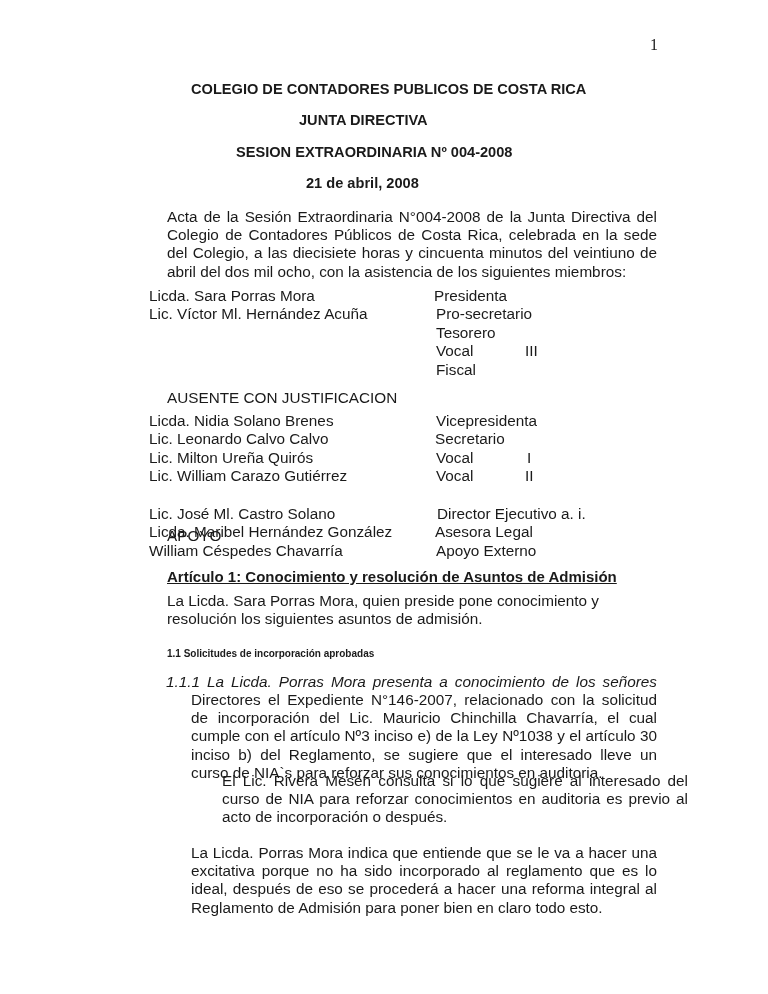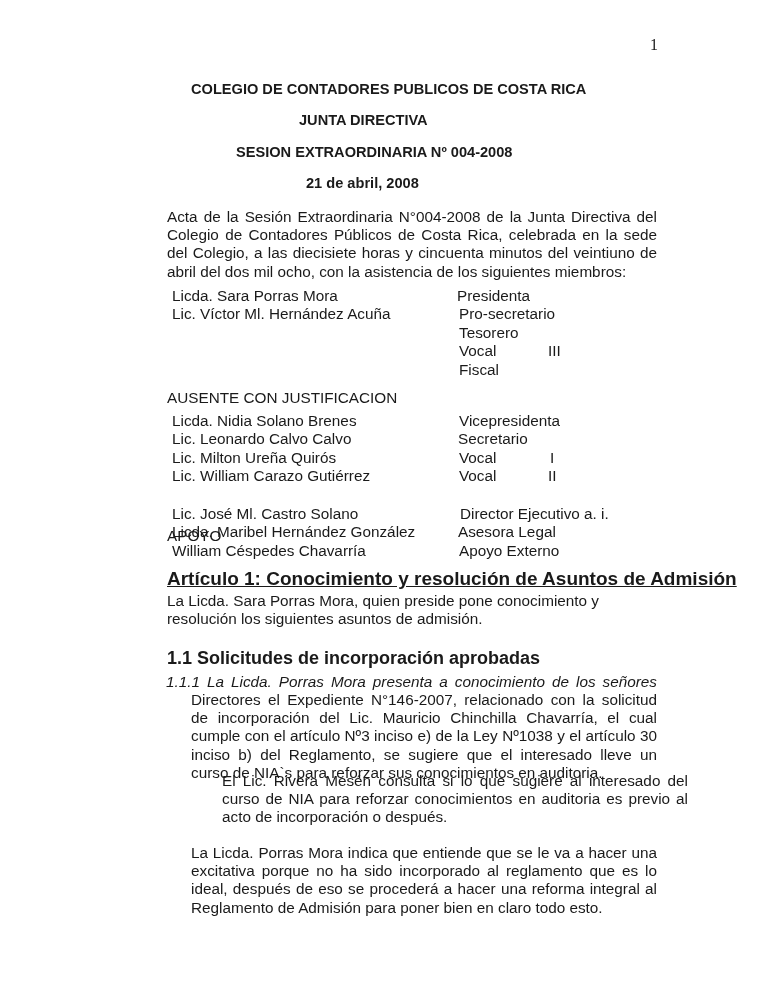--- a/index.html
+++ b/index.html
@@ -4,29 +4,29 @@
 <style>
   html, body { margin: 0; padding: 0; background: #ffffff; }
   body { width: 768px; height: 994px; position: relative; overflow: hidden;
          font-family: "Liberation Sans", sans-serif; color: #1a1a1a; font-size: 15.3px; }
   .page-number { position: absolute; left: 650px; top: 36px;
                  font-family: "Liberation Serif", serif; font-size: 16px; }
   .hdr { position: absolute; left: 0; width: 768px; font-weight: bold; font-size: 14.6px; }
   .hdr span { position: absolute; white-space: nowrap; }
   .para { position: absolute; left: 167px; width: 490px; line-height: 18.2px;
           text-align: justify; }
-  .block { position: absolute; left: 172px; width: 500px; line-height: 18.4px; }
+  .block { position: absolute; left: 149px; width: 500px; line-height: 18.4px; }
   .row { position: relative; height: 18.4px; white-space: nowrap; }
   .row .name { position: absolute; left: 0; }
   .row .role { position: absolute; left: 285px; }
   .row .num { position: absolute; left: 376px; }
   .section-label { position: absolute; left: 167px; white-space: nowrap; }
   .article-title { position: absolute; left: 167px; font-weight: bold; text-decoration: underline;
-                   white-space: nowrap; font-size: 19px; }
-  .sub-title { position: absolute; left: 167px; font-weight: bold; white-space: nowrap; font-size: 18px; }
+                   white-space: nowrap; font-size: 15px; }
+  .sub-title { position: absolute; left: 167px; font-weight: bold; white-space: nowrap; font-size: 10px; }
   .item-num { position: absolute; left: 166px; white-space: nowrap; font-style: italic; }
   .ind-para { position: absolute; left: 191px; width: 466px; line-height: 18.2px; text-align: justify; }
 </style>
 </head>
 <body>
 
 <div class="page-number">1</div>
 
 <div class="hdr">
   <span style="left:191px; top:81px;">COLEGIO DE CONTADORES PUBLICOS DE COSTA RICA</span>

